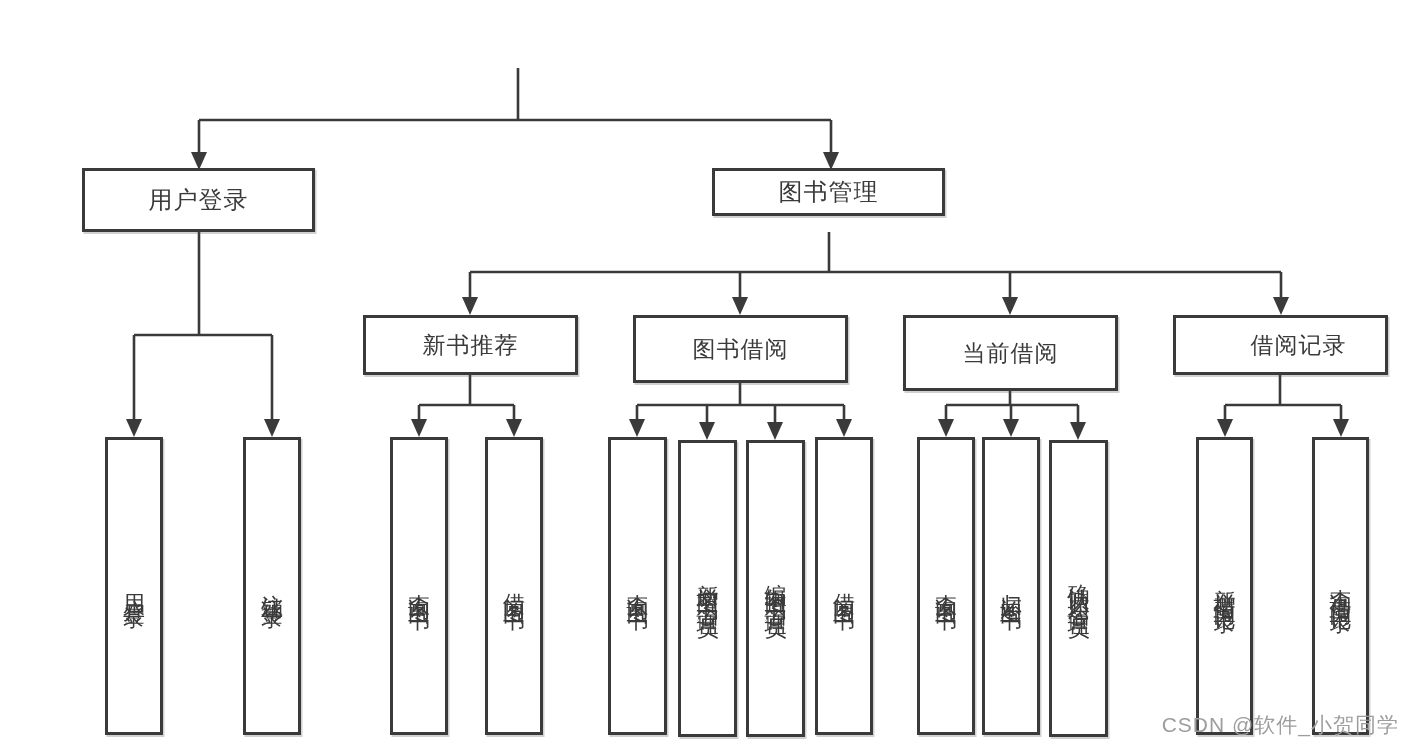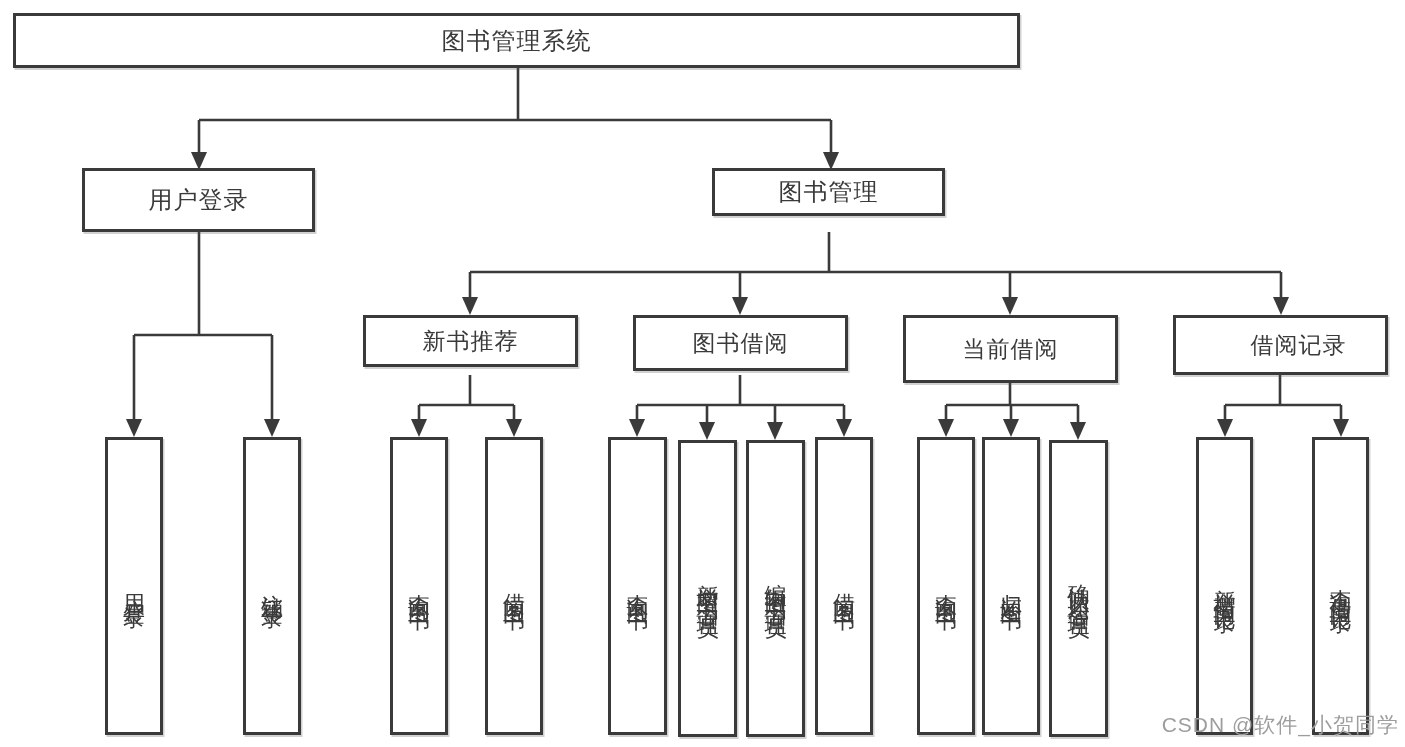--- a/index.html
+++ b/index.html
@@ -74,28 +74,27 @@
       <polygon points="767,422 783,422 775,440"></polygon>
       <polygon points="836,419 852,419 844,437"></polygon>
       <polygon points="938,419 954,419 946,437"></polygon>
       <polygon points="1003,419 1019,419 1011,437"></polygon>
       <polygon points="1070,422 1086,422 1078,440"></polygon>
       <polygon points="1217,419 1233,419 1225,437"></polygon>
       <polygon points="1333,419 1349,419 1341,437"></polygon>
     </g>
   </svg>
 
-  <div class="node h" style="left:13px;top:13px;width:1007px;height:55px;">图书管理系统</div>
 
   <div class="node h" style="left:82px;top:168px;width:233px;height:64px;">用户登录</div>
   <div class="node h" style="left:712px;top:168px;width:233px;height:48px;">图书管理</div>
 
-  <div class="node h l3" style="left:363px;top:315px;width:215px;height:52px;">新书推荐</div>
-  <div class="node h l3" style="left:633px;top:315px;width:215px;height:56px;">图书借阅</div>
-  <div class="node h l3" style="left:903px;top:315px;width:215px;height:68px;">当前借阅</div>
+  <div class="node h l3" style="left:363px;top:315px;width:215px;height:60px;">新书推荐</div>
+  <div class="node h l3" style="left:633px;top:315px;width:215px;height:68px;">图书借阅</div>
+  <div class="node h l3" style="left:903px;top:315px;width:215px;height:76px;">当前借阅</div>
   <div class="node h l3" style="left:1173px;top:315px;width:215px;height:60px;padding-left:36px;">借阅记录</div>
 
   <div class="node" style="left:105px;top:437px;width:58px;height:298px;">
     <span class="vtext">用户登录</span>
   </div>
   <div class="node" style="left:243px;top:437px;width:58px;height:298px;">
     <span class="vtext">注销登录</span>
   </div>
 
   <div class="node" style="left:390px;top:437px;width:58px;height:298px;">

